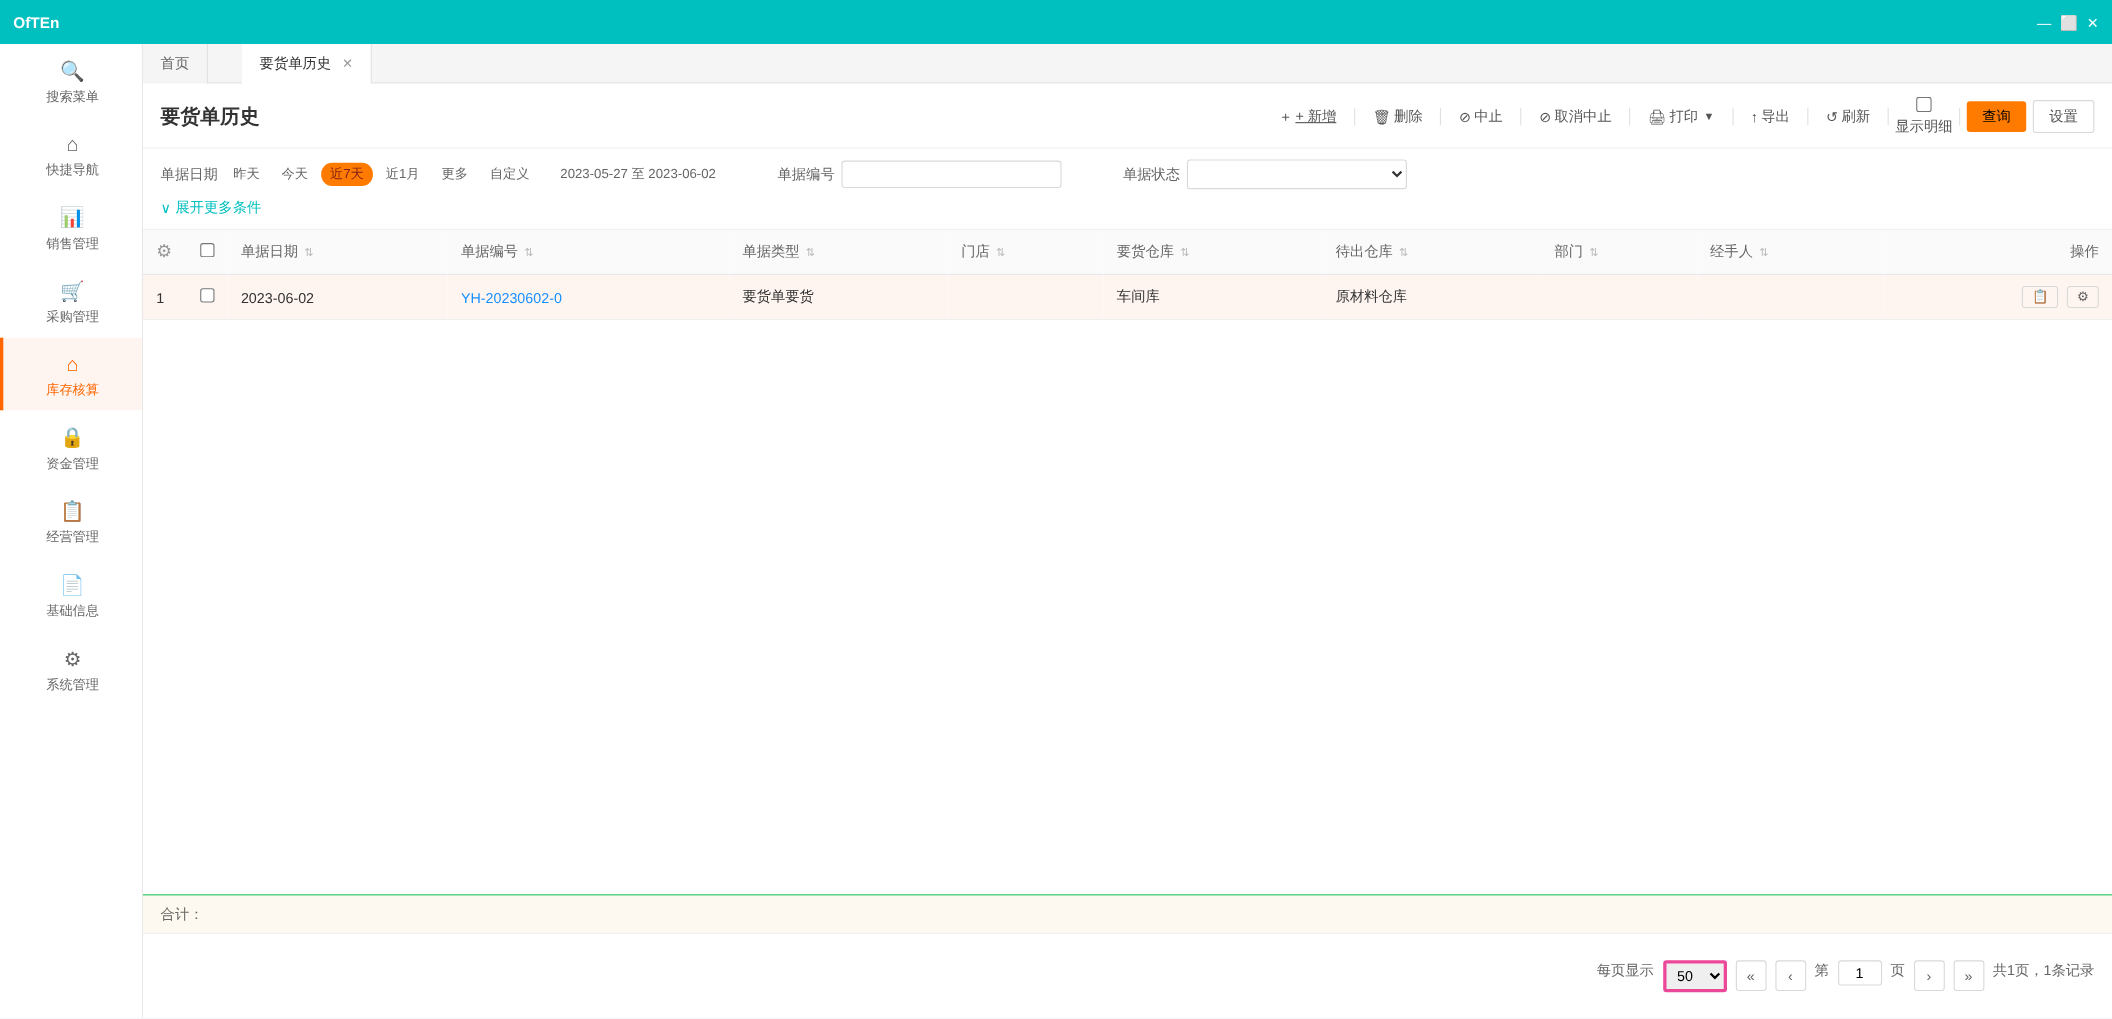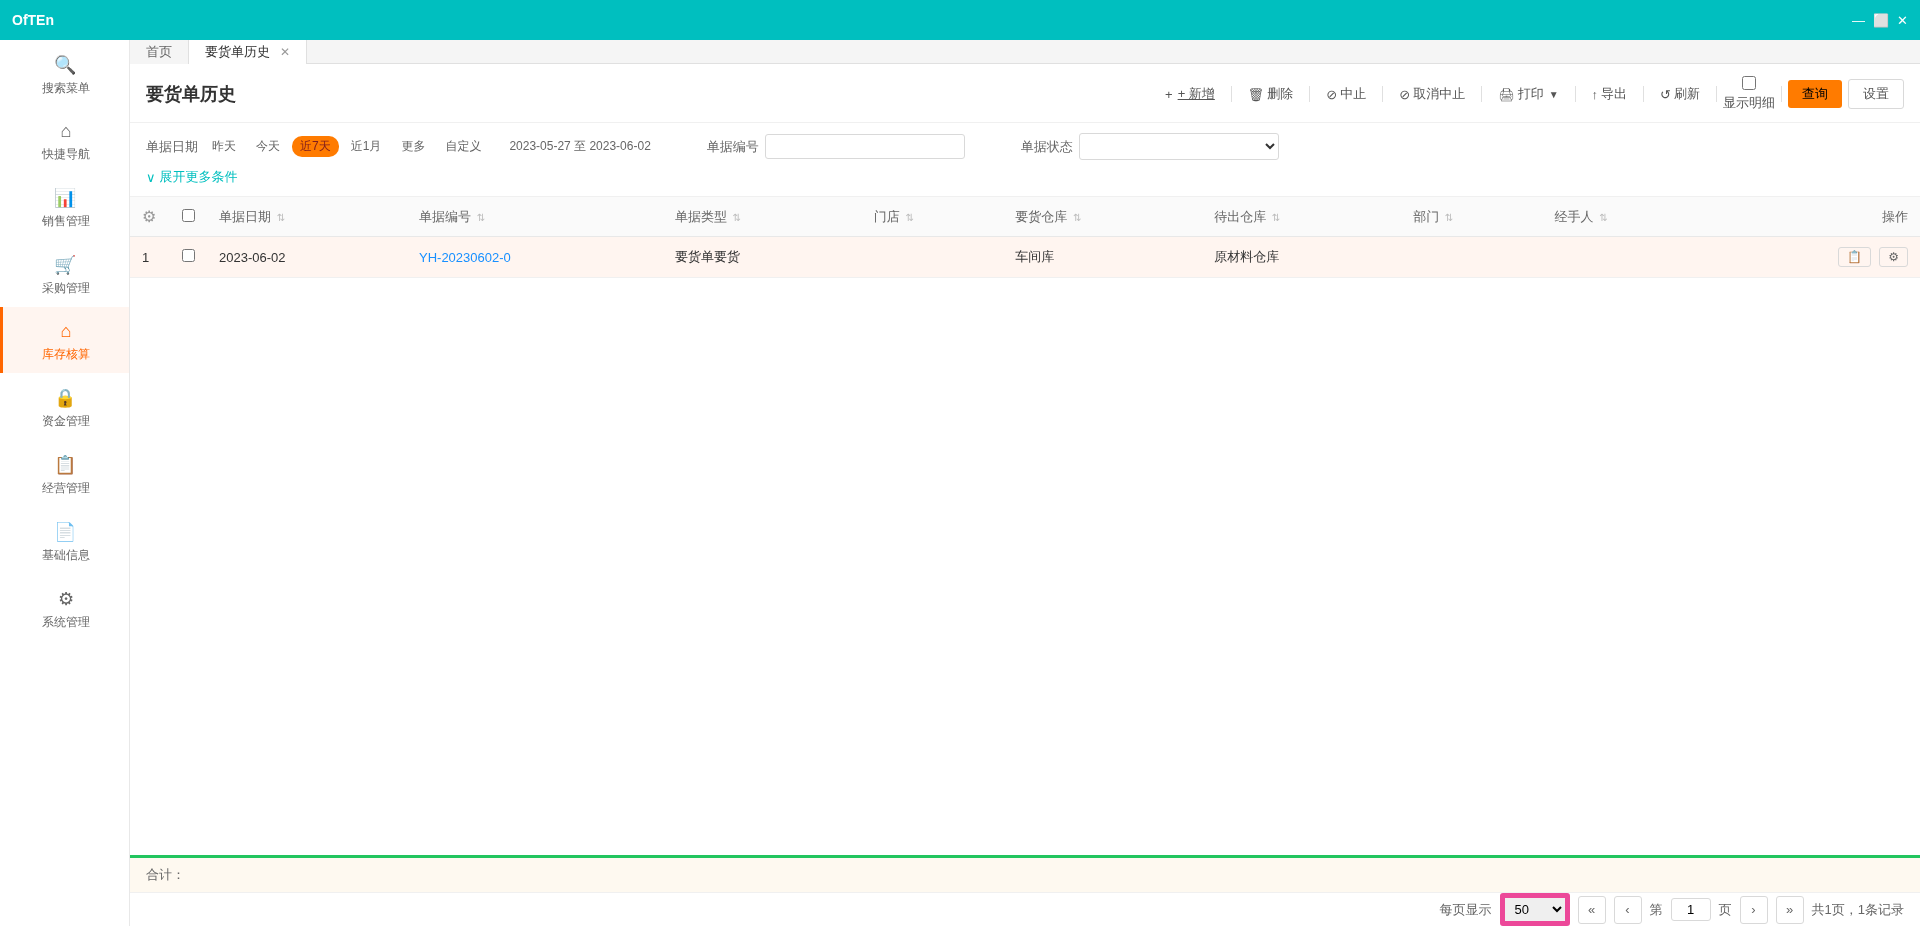--- a/index.html
+++ b/index.html
@@ -4,21 +4,21 @@
   <style>
     * { box-sizing: border-box; margin: 0; padding: 0; }
     body { font-family: "Microsoft YaHei", "PingFang SC", Arial, sans-serif; font-size: 13px; color: #333; background: #f0f2f5; overflow: hidden; }
 
     
     .app-container { display: flex; flex-direction: column; height: 926px; width: 1920px; }
     .top-bar { height: 40px; background: #00bfbf; display: flex; align-items: center; justify-content: space-between; padding: 0 12px; flex-shrink: 0; }
     .main-area { display: flex; flex: 1; overflow: hidden; }
     .sidebar { width: 130px; background: #fff; border-right: 1px solid #e8e8e8; flex-shrink: 0; display: flex; flex-direction: column; }
     .content-area { flex: 1; display: flex; flex-direction: column; overflow: hidden; background: #f0f2f5; }
-    .tab-bar { height: 24px; background: #f5f5f5; border-bottom: 1px solid #e0e0e0; display: flex; align-items: center; padding: 0 0 0 0; flex-shrink: 0; }
+    .tab-bar { height: 36px; background: #f5f5f5; border-bottom: 1px solid #e0e0e0; display: flex; align-items: center; padding: 0 0 0 0; flex-shrink: 0; gap: 31px; }
     .page-content { flex: 1; background: #fff; margin: 0; display: flex; flex-direction: column; overflow: hidden; }
 
     
     .top-logo { color: #fff; font-size: 14px; font-weight: bold; }
     .top-right { display: flex; align-items: center; gap: 8px; color: #fff; font-size: 13px; }
     .top-right span { cursor: pointer; }
 
     
     .tab-item { height: 40px; padding: 0 16px; display: flex; align-items: center; cursor: pointer; font-size: 13px; color: #666; border-right: 1px solid #e0e0e0; background: #f5f5f5; gap: 6px; }
     .tab-item.active { background: #fff; color: #333; border-bottom: 2px solid #fff; border-top: 2px solid #00bfbf; }
@@ -58,27 +58,27 @@
     .data-table th { background: #fafafa; border-bottom: 1px solid #e8e8e8; padding: 10px 12px; font-weight: normal; color: #666; font-size: 13px; text-align: left; white-space: nowrap; }
     .data-table td { border-bottom: 1px solid #f0f0f0; padding: 10px 12px; font-size: 13px; color: #333; }
     .data-table tr.highlighted td { background: #fff5f0; }
     .sort-icon { font-size: 10px; color: #bbb; margin-left: 2px; }
     .link-text { color: #1890ff; cursor: pointer; text-decoration: none; }
     .row-actions { display: flex; gap: 8px; }
     .row-action-btn { background: none; border: 1px solid #d9d9d9; border-radius: 3px; padding: 2px 8px; cursor: pointer; color: #666; font-size: 12px; }
     .settings-icon { font-size: 16px; color: #999; cursor: pointer; }
 
     
-    .table-footer { border-top: 3px solid #22c55e; padding: 8px 16px; background: #fef9f0; display: flex; align-items: center; }
+    .table-footer { border-top: 1px solid #22c55e; padding: 8px 16px; background: #fef9f0; display: flex; align-items: center; }
     .footer-label { color: #666; font-size: 13px; }
 
     
-    .pagination-bar { border-top: 1px solid #f0f0f0; padding: 0 16px; display: flex; align-items: center; justify-content: flex-end; gap: 8px; background: #fff; }
+    .pagination-bar { border-top: 1px solid #f0f0f0; padding: 24px 16px; display: flex; align-items: flex-start; justify-content: flex-end; gap: 8px; background: #fff; }
     .page-info { color: #666; font-size: 13px; }
-    .page-size-select { border: 5px solid #ec4899; border-radius: 3px; padding: 3px 6px; font-size: 13px; width: 70px; }
+    .page-size-select { border: 3px solid #ec4899; border-radius: 3px; padding: 3px 6px; font-size: 13px; width: 58px; }
     .page-nav-btn { background: none; border: 1px solid #d9d9d9; border-radius: 3px; width: 28px; height: 28px; cursor: pointer; color: #666; font-size: 13px; display: flex; align-items: center; justify-content: center; }
     .page-nav-btn:disabled { color: #ccc; cursor: default; }
     .page-input { border: 1px solid #d9d9d9; border-radius: 3px; width: 40px; text-align: center; padding: 3px; font-size: 13px; }
 
     
     .action-divider { width: 1px; height: 16px; background: #e0e0e0; }
 
     
     .home-tab { height: 40px; padding: 0 16px; display: flex; align-items: center; cursor: pointer; font-size: 13px; color: #666; border-right: 1px solid #e0e0e0; background: #f5f5f5; }
   </style>

